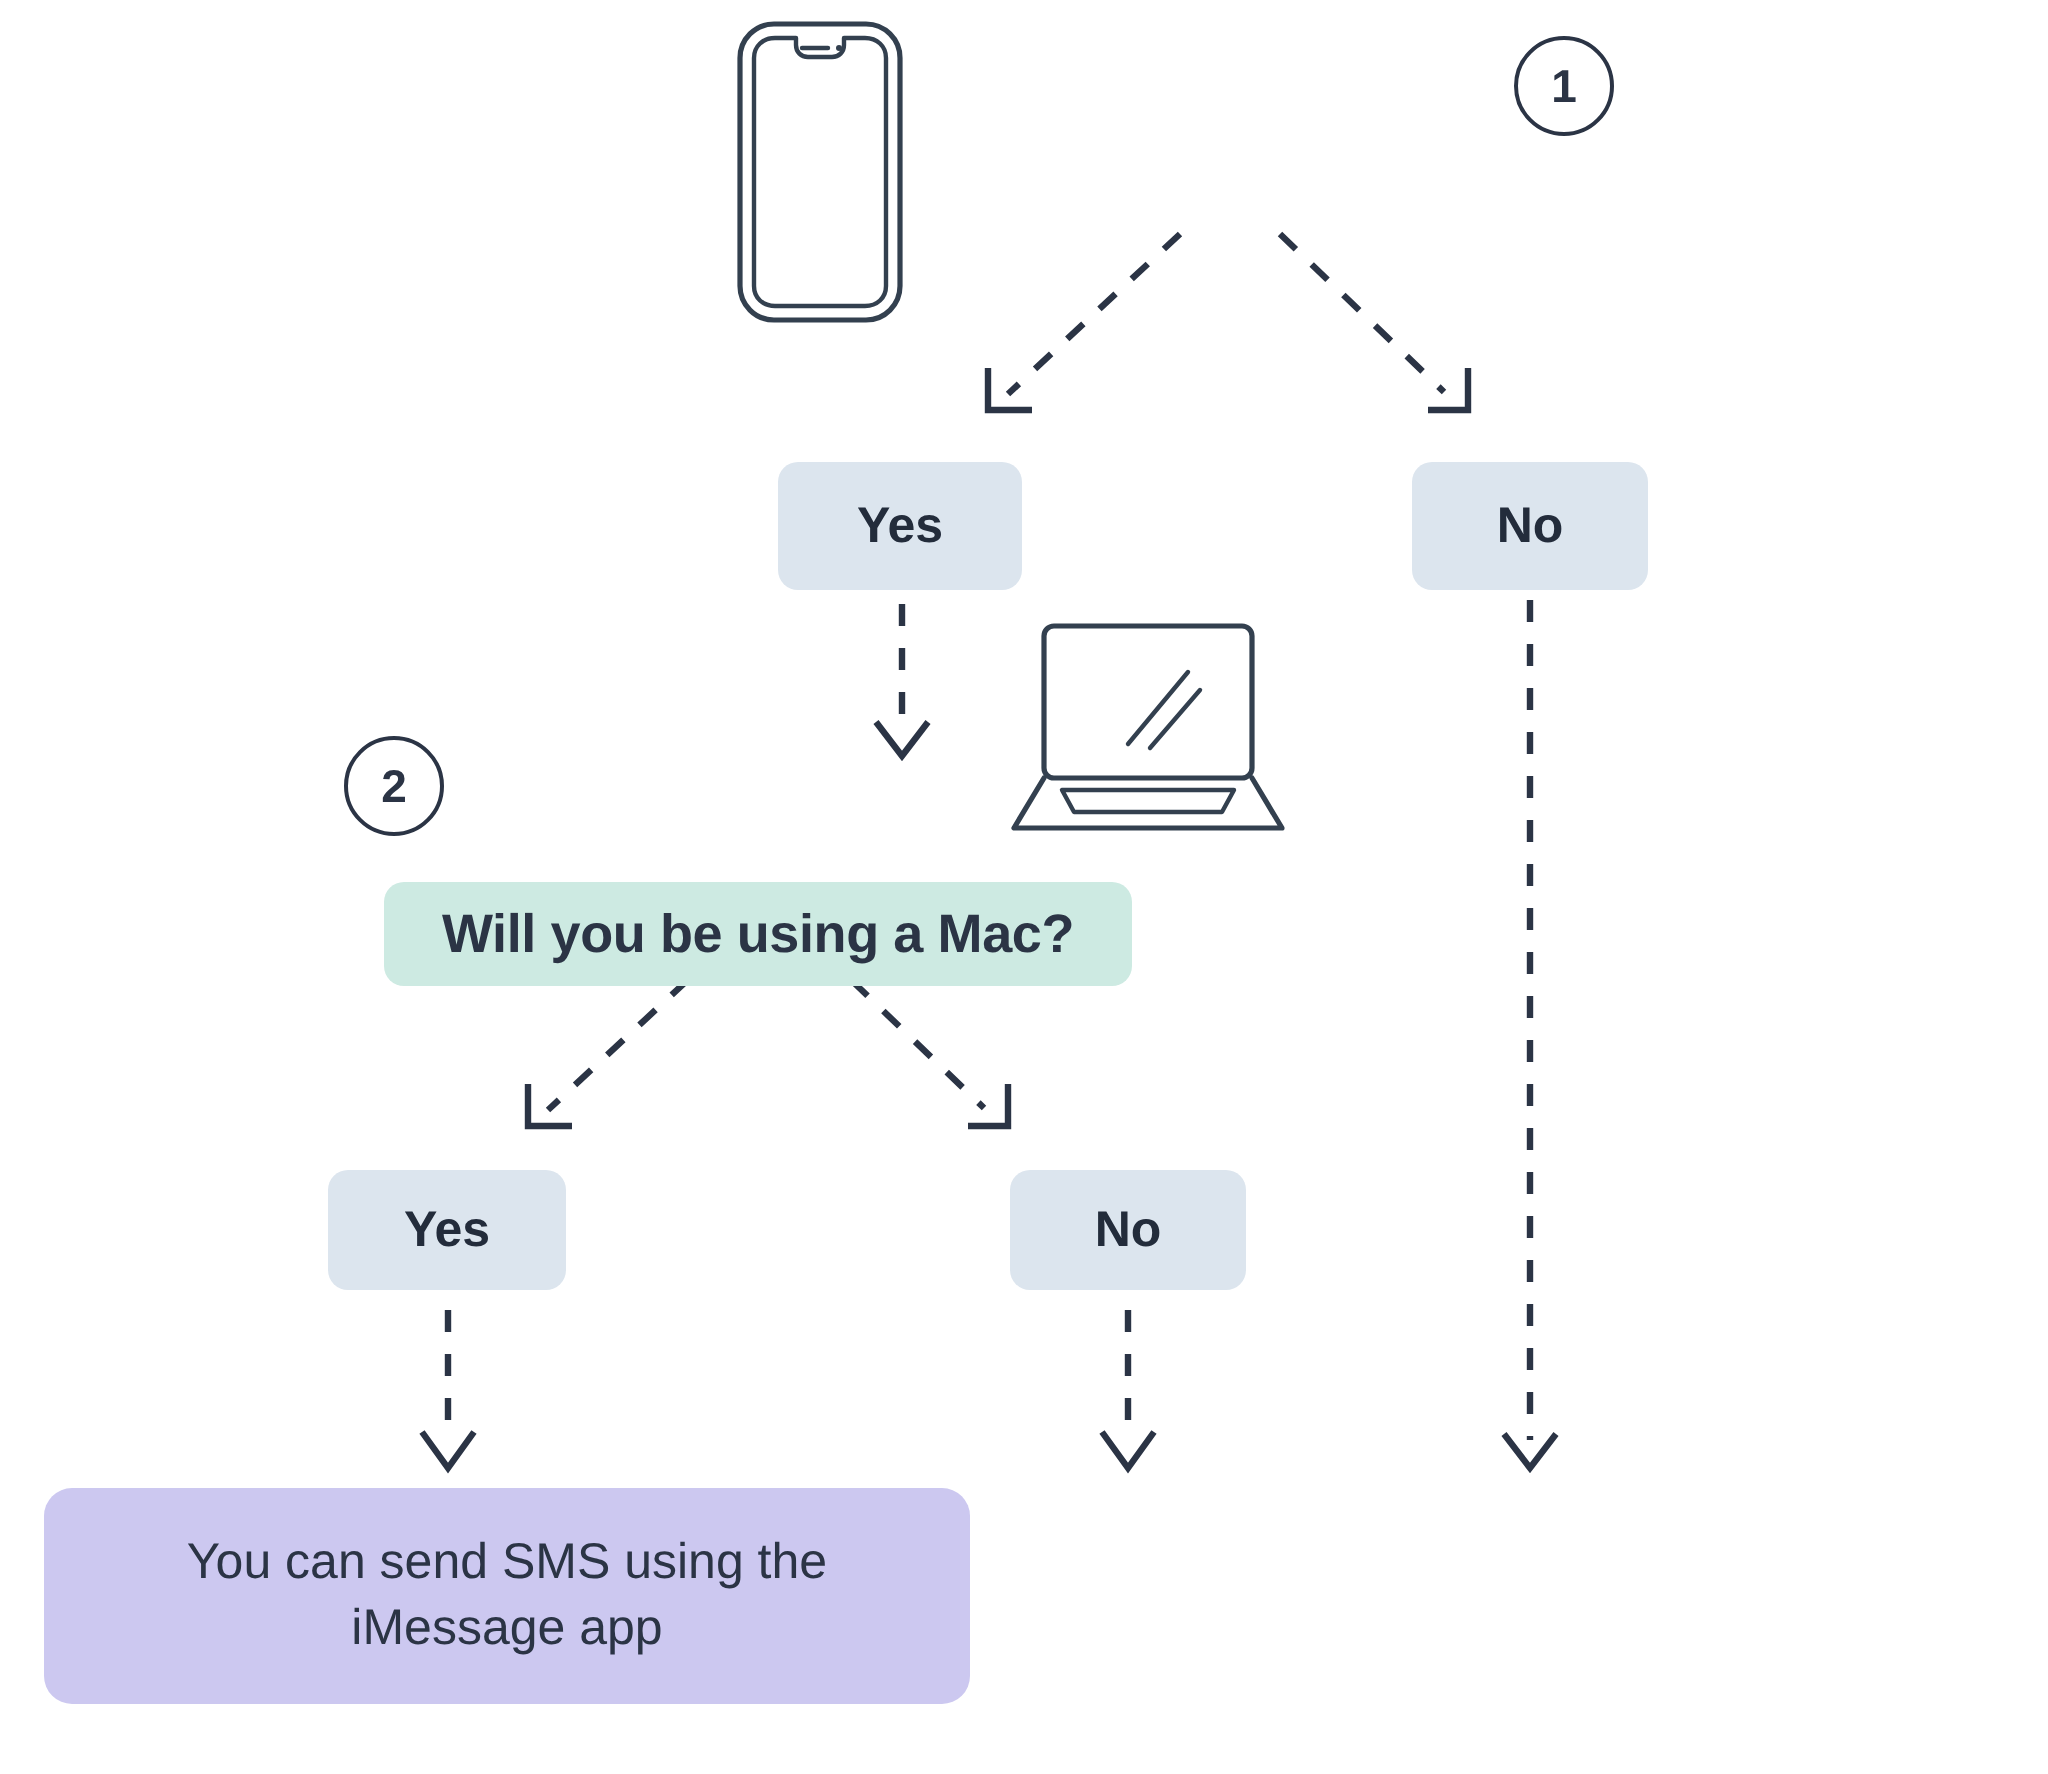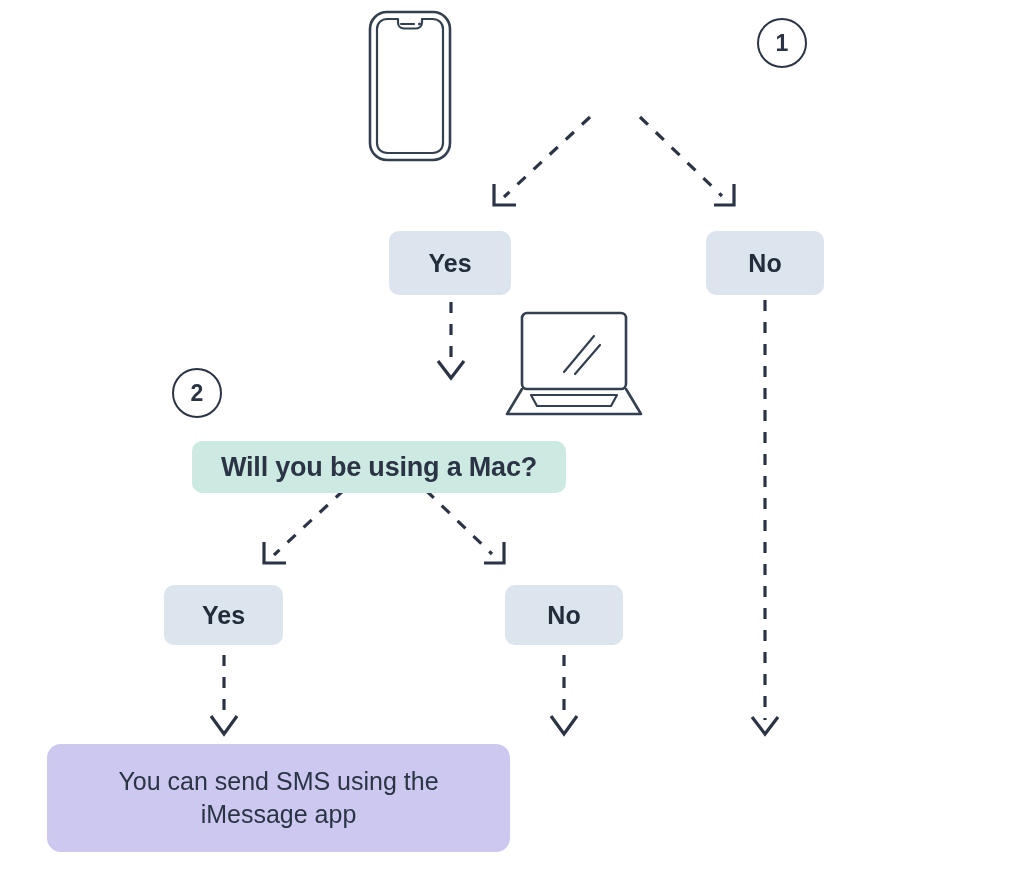--- a/index.html
+++ b/index.html
@@ -54,21 +54,20 @@
     font-size: 25px;
     font-weight: normal;
     display: flex;
     align-items: center;
     justify-content: center;
     text-align: center;
     line-height: 1.32;
     padding: 0 18px;
     box-sizing: border-box;
     z-index: 3;
-    margin-left: 25px;
   }
 
   
   .step-badge {
     background: #ffffff;
     border: 2.5px solid #2b3445;
     border-radius: 50%;
     color: #2b3445;
     font-size: 23px;
     font-weight: bold;

